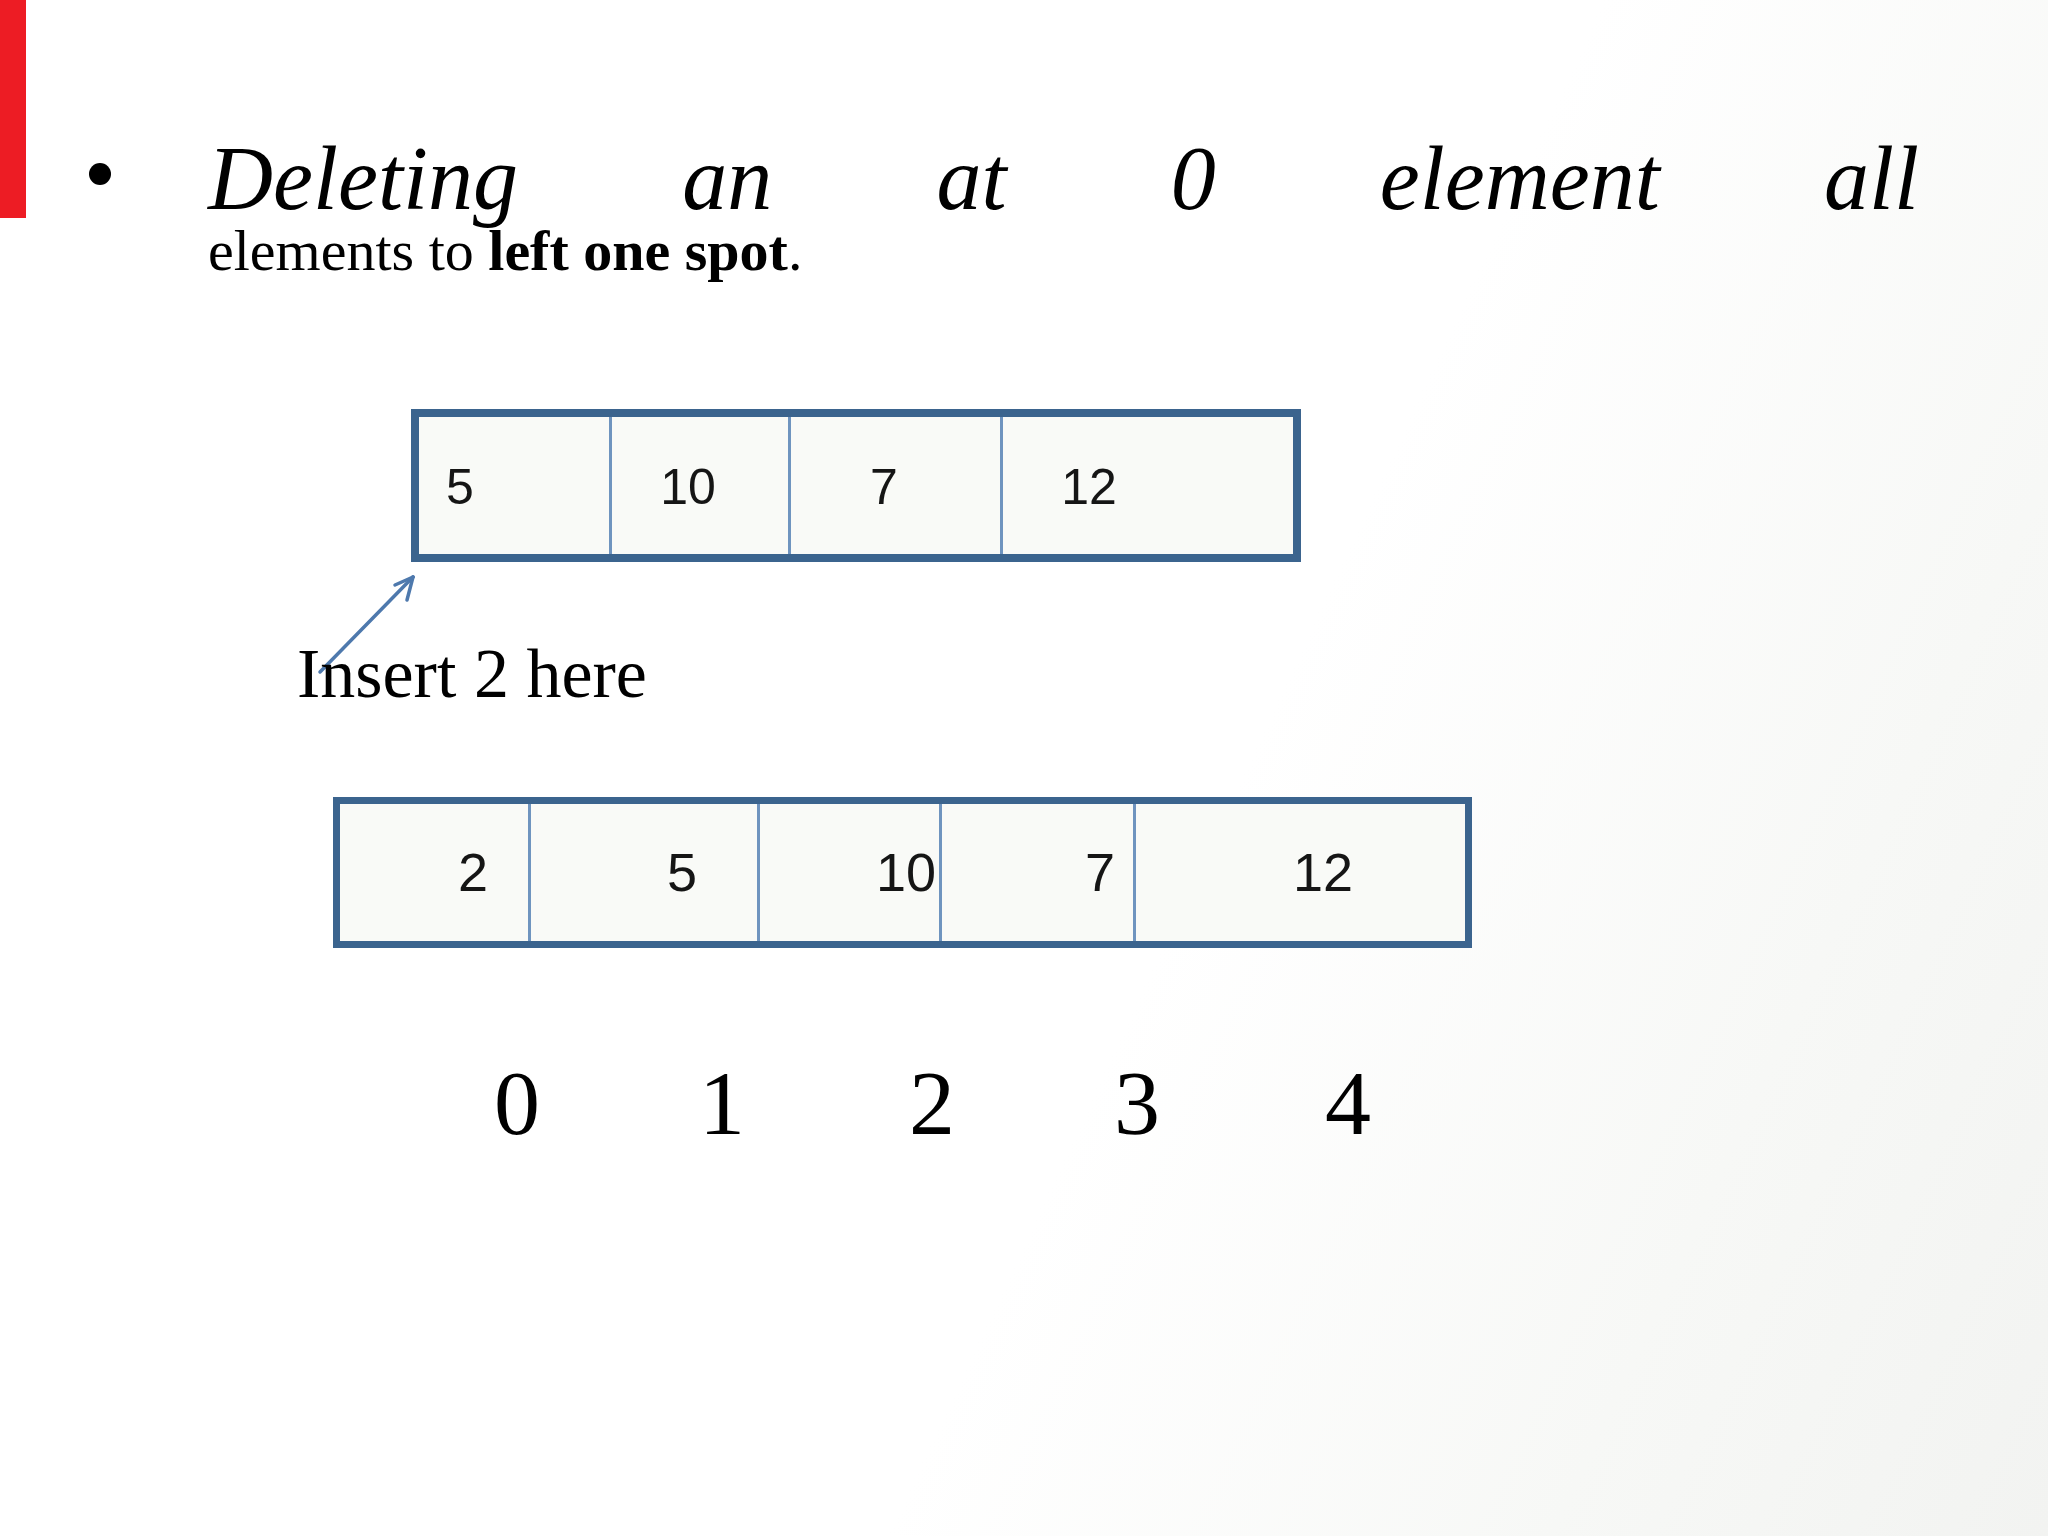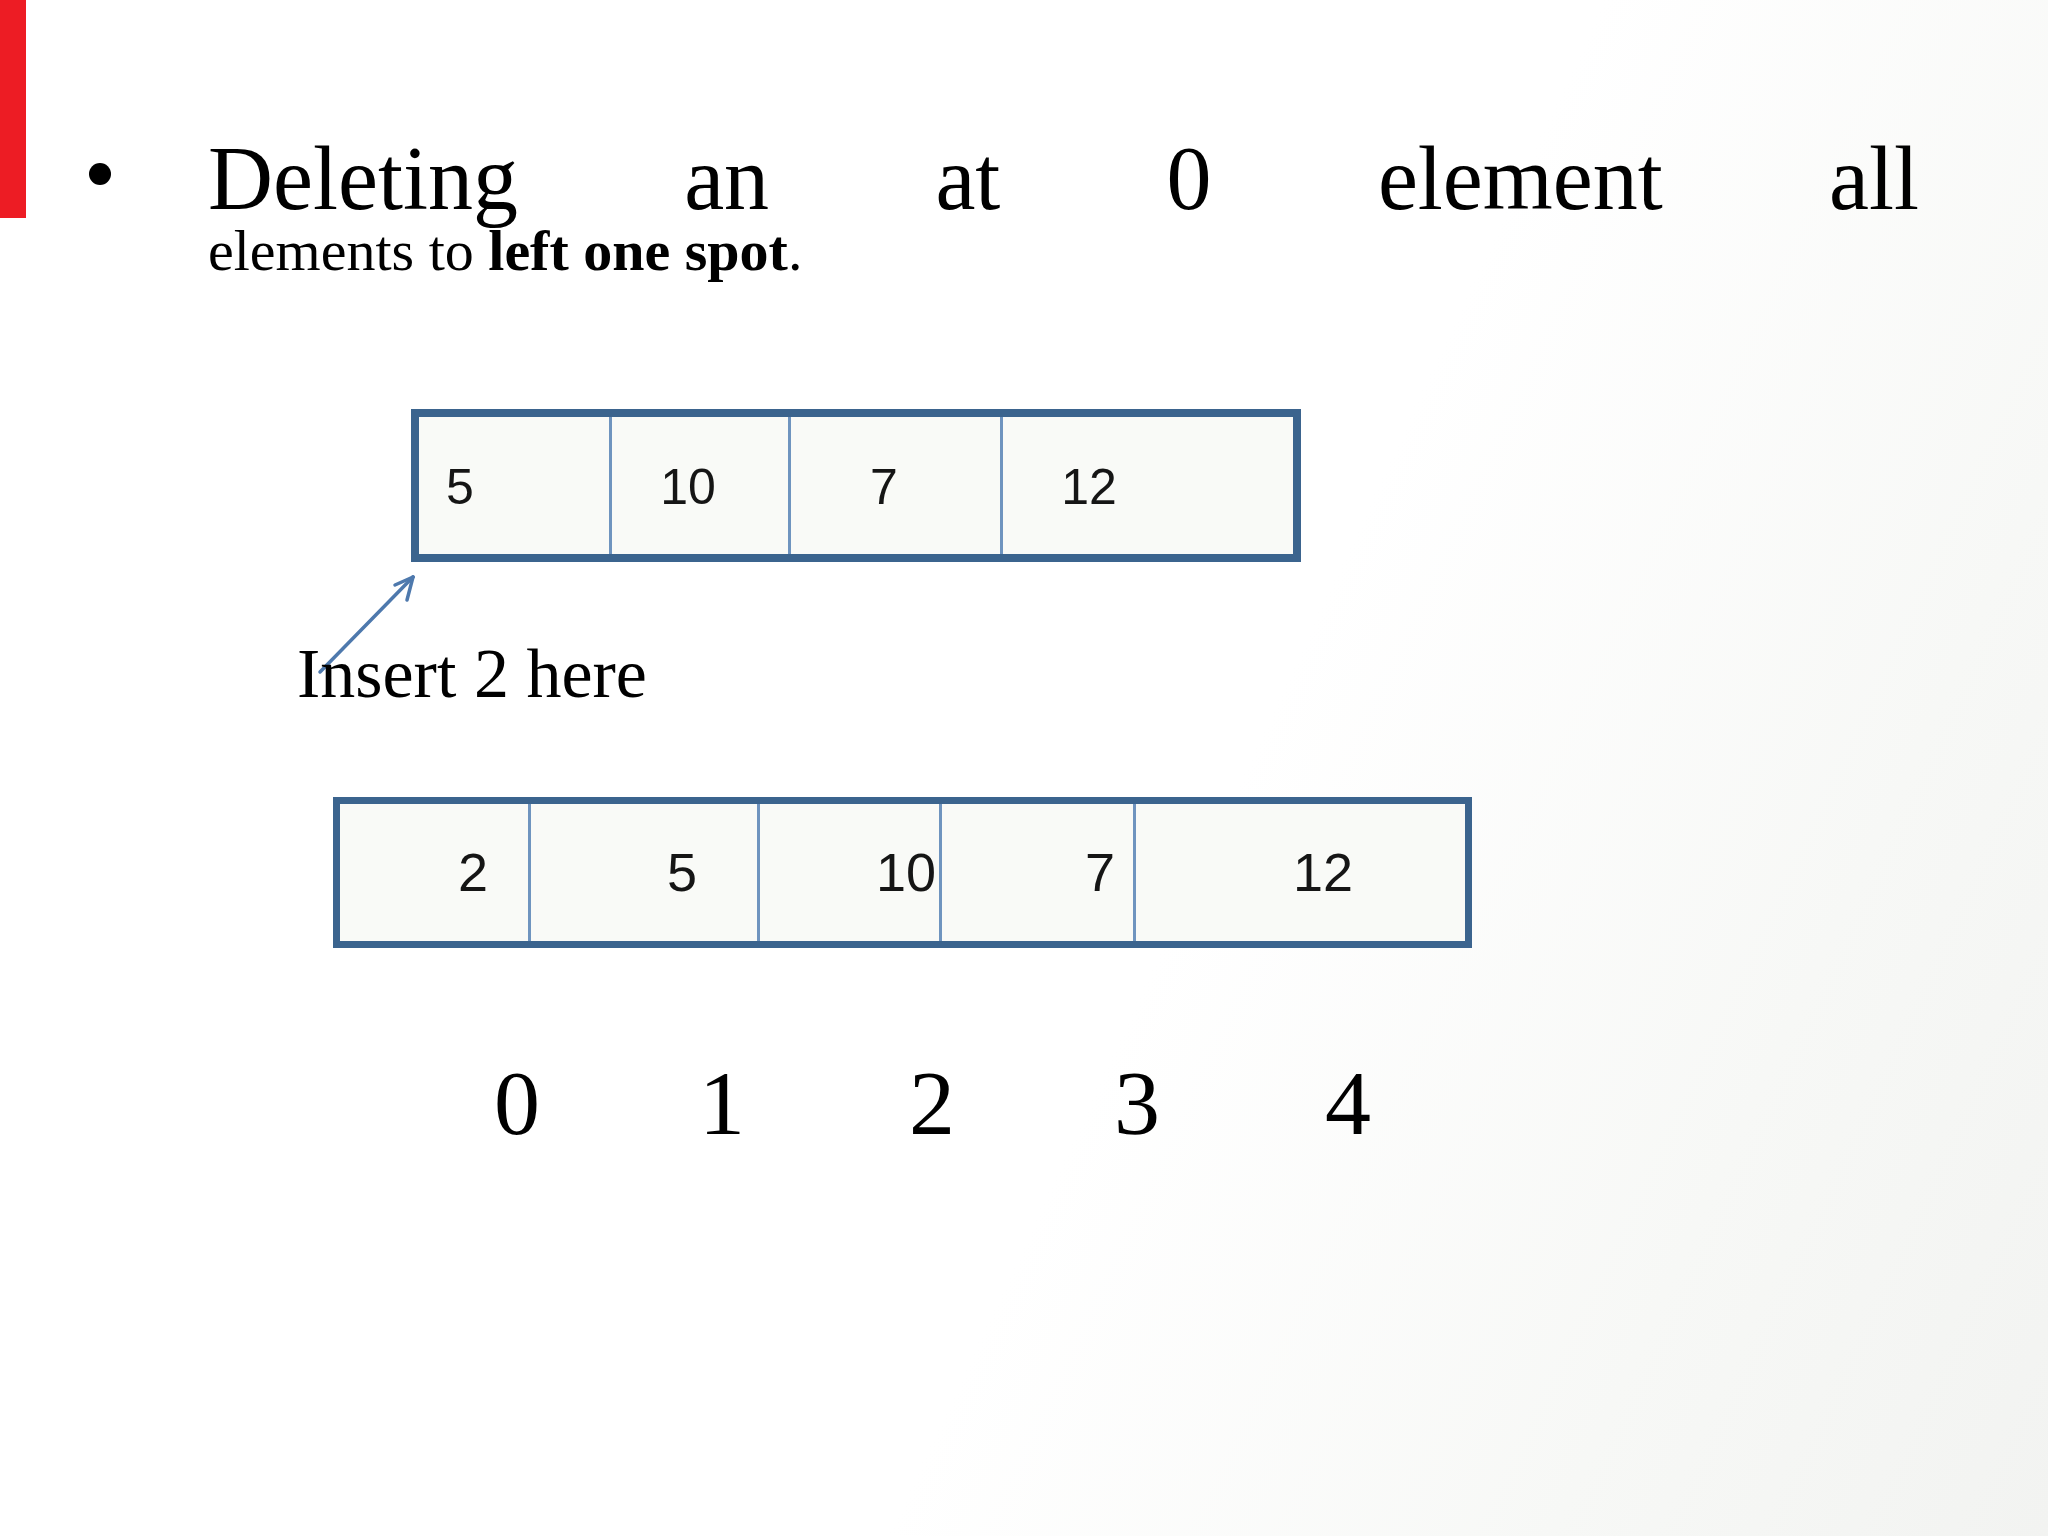--- a/index.html
+++ b/index.html
@@ -13,21 +13,21 @@
     background:linear-gradient(115deg,#ffffff 0%,#ffffff 58%,#f7f8f6 82%,#f2f3f1 100%);
   }
   
   .red-bar{position:absolute;left:0;top:0;width:26px;height:218px;background:#ed1c24;}
   
   .bullet-dot{position:absolute;left:89px;top:163px;width:22px;height:22px;border-radius:50%;background:#000;}
   
   .title-line1{
     position:absolute;left:208px;top:131px;width:1711px;
     font-size:90px;color:#000;line-height:1.06;
-    display:flex;justify-content:space-between;white-space:nowrap;
+    display:flex;justify-content:space-between;white-space:nowrap;font-style:italic;
   }
   .title-line2{
     position:absolute;left:208px;top:220px;
     font-size:58px;color:#000;line-height:1.06;white-space:nowrap;
   }
   .title-line2 .bold{font-weight:700;}
   
   .array-box{
     position:absolute;box-sizing:border-box;background:#f9faf7;
   }

